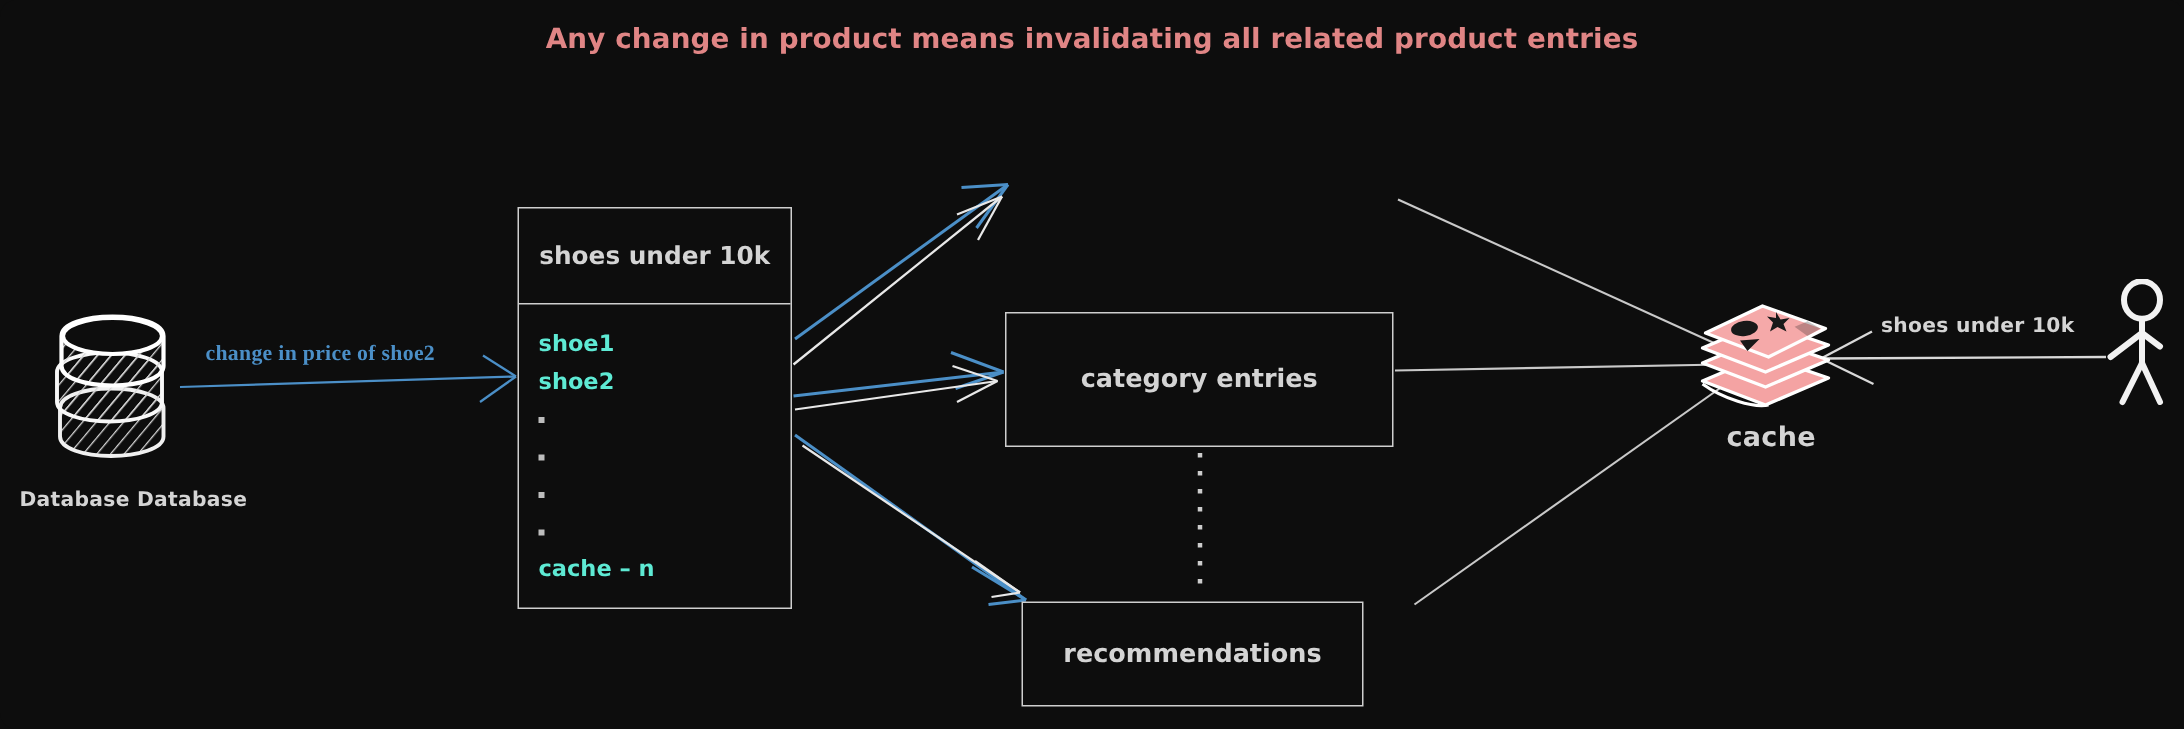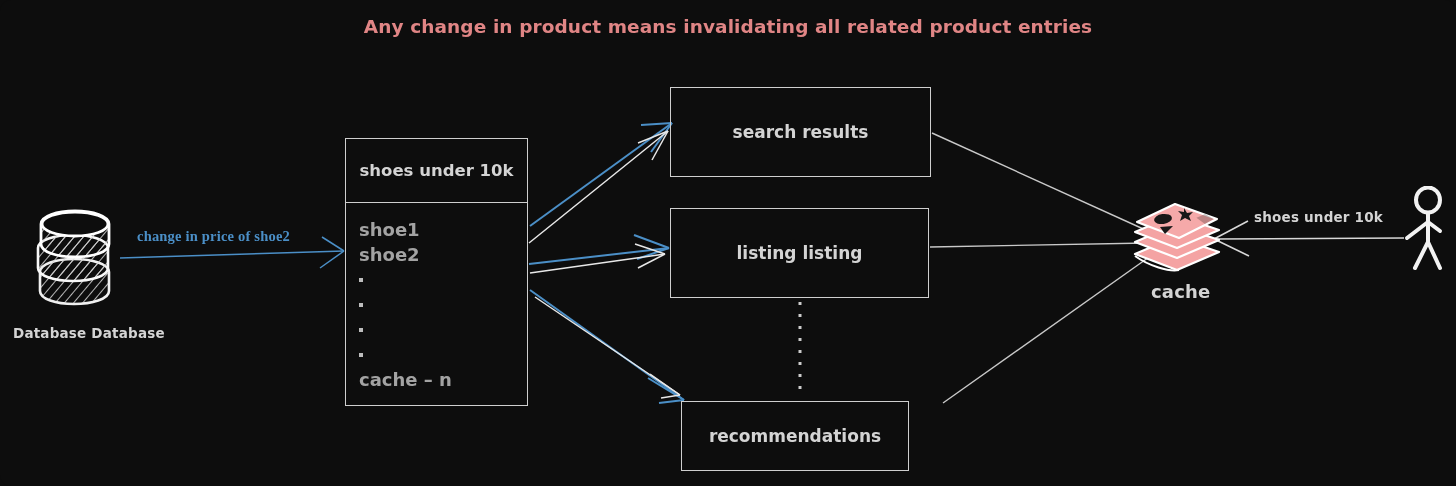--- a/index.html
+++ b/index.html
@@ -83,22 +83,22 @@
   }
   #list-body {
     position: absolute;
     left: 0; top: 64px;
     width: 100%;
     height: 202px;
     padding: 14px 0 0 13px;
     box-sizing: border-box;
   }
   .list-row {
-    color: #a3a3a3;
-    font-size: 18px;
+    color: #5eead4;
+    font-size: 15px;
     font-weight: bold;
     line-height: 25px;
     height: 25px;
   }
   .list-dot {
     height: 25px;
     display: flex;
     align-items: center;
   }
   .list-dot i {
@@ -234,25 +234,22 @@
       <div class="list-dot">
           <i></i>
         </div>
       <div class="list-dot">
           <i></i>
         </div>
       <div class="list-row">cache – n</div>
     </div>
   </div>
 
-  <div class="node-box" id="box-search">
-    <span>search results</span>
-  </div>
   <div class="node-box" id="box-category">
-    <span>listing listing</span>
+    <span>category entries</span>
   </div>
   <div class="node-box" id="box-recommendations">
     <span>recommendations</span>
   </div>
 
   <div class="icon-wrap" id="cache-icon">
     <svg viewBox="0 0 100 80" width="100" height="80" xmlns="http://www.w3.org/2000/svg">
 
       <path d="M8 58 L48 41 L92 56 L50 74 Z" fill="#f4a3a3" stroke="#ffffff" stroke-width="2.2" stroke-linejoin="round"></path>
 

